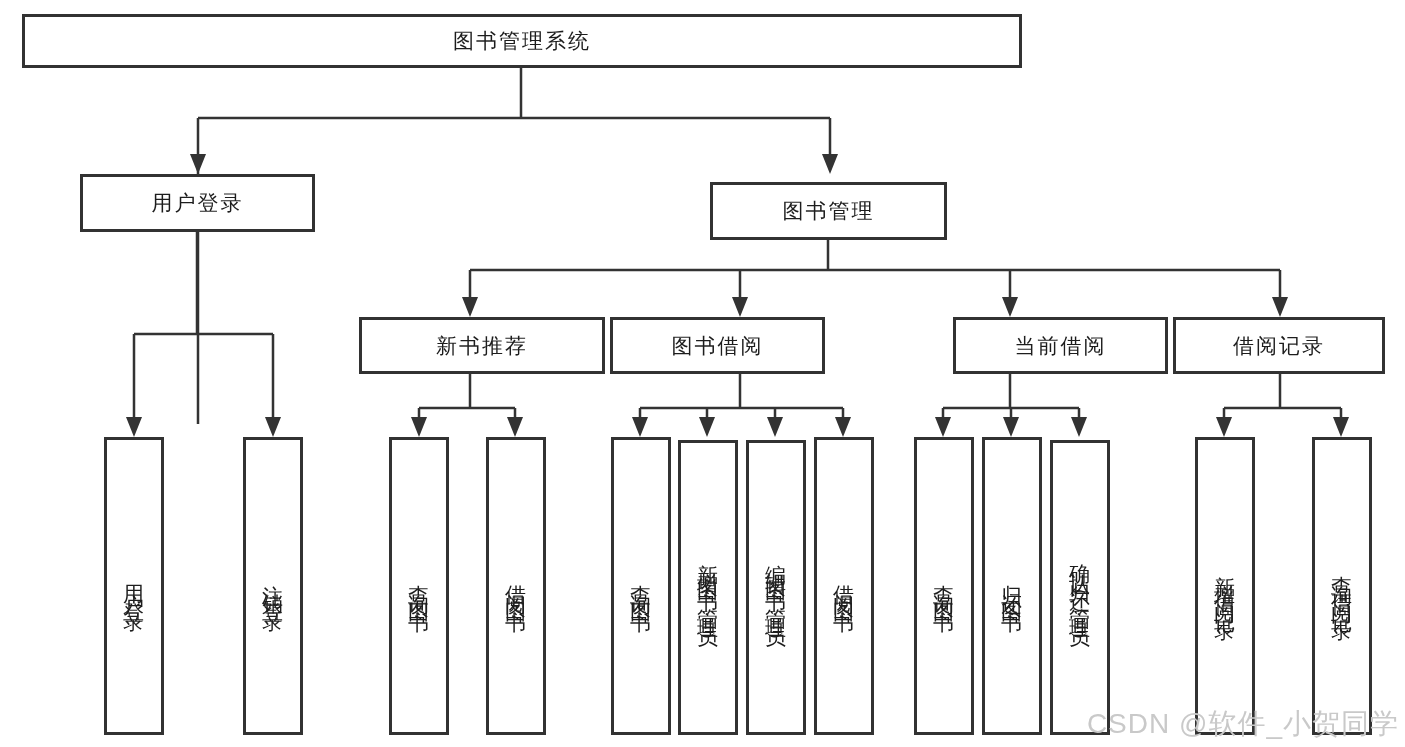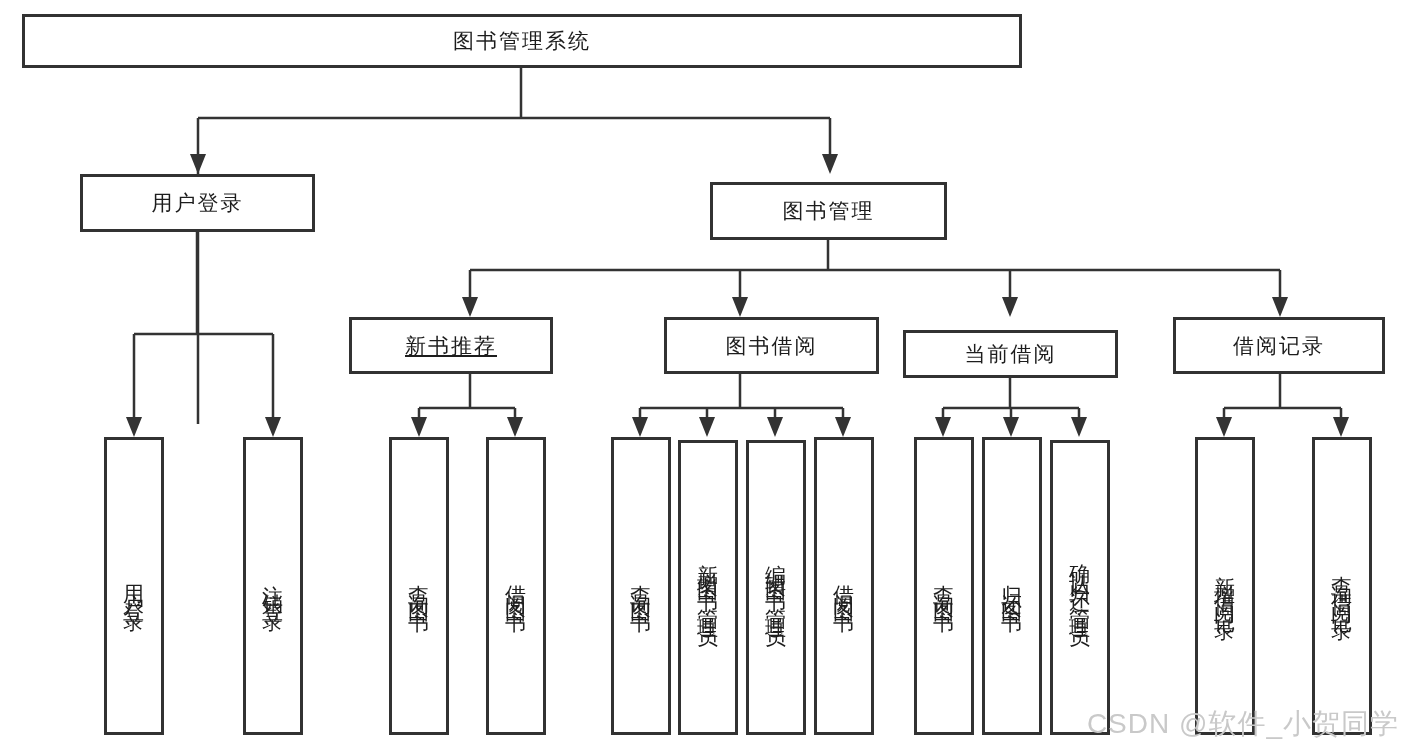--- a/index.html
+++ b/index.html
@@ -71,23 +71,23 @@
       <path d="M1224 437 l-8 -20 h16 z"></path>
       <path d="M1341 437 l-8 -20 h16 z"></path>
     </g>
   </svg>
 
   <div class="node root" style="left:22px;top:14px;width:1000px;height:54px;">图书管理系统</div>
 
   <div class="node" style="left:80px;top:174px;width:235px;height:58px;">用户登录</div>
   <div class="node" style="left:710px;top:174px;width:237px;height:58px;margin-top:8px;">图书管理</div>
 
-  <div class="node" style="left:349px;top:317px;width:204px;height:57px;text-decoration:underline;">新书推荐</div>
-  <div class="node" style="left:664px;top:317px;width:215px;height:57px;">图书借阅</div>
-  <div class="node" style="left:903px;top:317px;width:215px;height:48px;margin-top:13px;">当前借阅</div>
+  <div class="node" style="left:359px;top:317px;width:246px;height:57px;">新书推荐</div>
+  <div class="node" style="left:610px;top:317px;width:215px;height:57px;">图书借阅</div>
+  <div class="node" style="left:953px;top:317px;width:215px;height:57px;">当前借阅</div>
   <div class="node" style="left:1173px;top:317px;width:212px;height:57px;">借阅记录</div>
 
   <div class="leaf" style="left:104px;top:437px;width:60px;height:298px;">用户登录</div>
   <div class="leaf" style="left:243px;top:437px;width:60px;height:298px;">注销登录</div>
 
   <div class="leaf" style="left:389px;top:437px;width:60px;height:298px;">查询图书</div>
   <div class="leaf" style="left:486px;top:437px;width:60px;height:298px;">借阅图书</div>
 
   <div class="leaf" style="left:611px;top:437px;width:60px;height:298px;">查询图书</div>
   <div class="leaf" style="left:678px;top:440px;width:60px;height:295px;">新增图书（管理员）</div>

